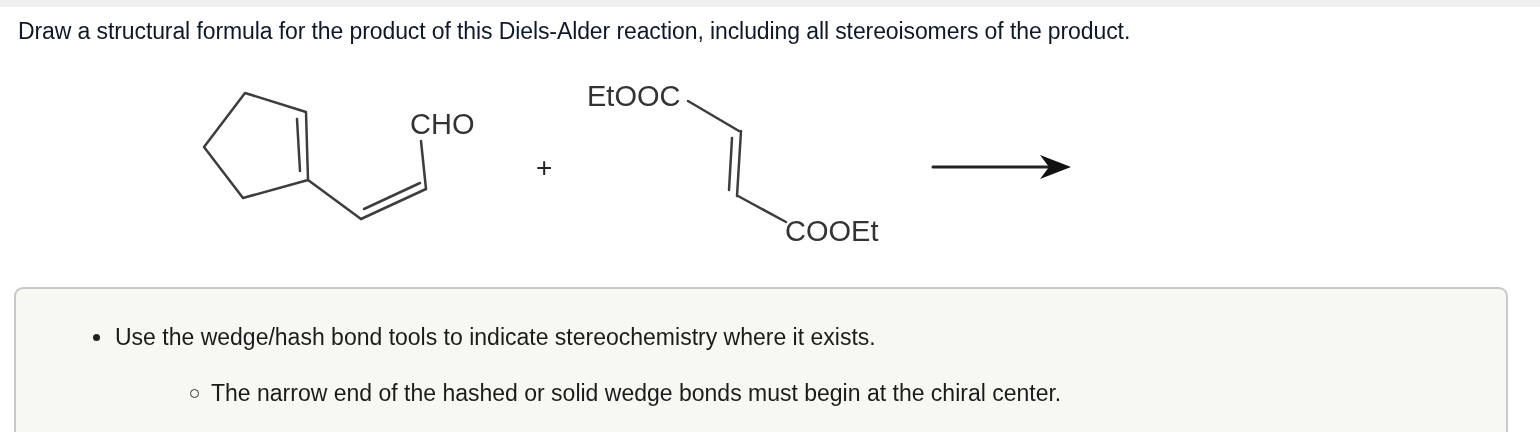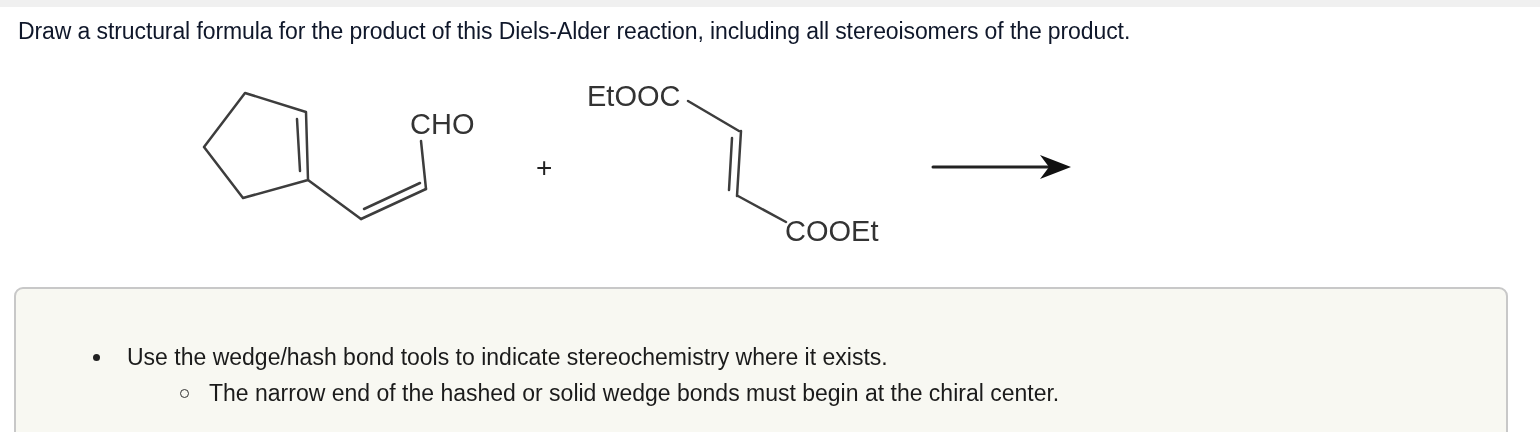--- a/index.html
+++ b/index.html
@@ -40,22 +40,22 @@
     width: 1494px; height: 170px;
     background: #f8f8f2;
     border: 2px solid #c8c8c8;
     border-radius: 9px;
     box-sizing: border-box;
   }
   .panel .row {
     position: absolute; display: flex; align-items: center;
     color: #1b1b1b; font-size: 23px; line-height: 30px; white-space: nowrap;
   }
-  .row-1 { left: 77px; top: 33px; gap: 27px; margin-top: 20px; }
-  .row-2 { left: 164px; top: 89px; gap: 20px; }
+  .row-1 { left: 77px; top: 33px; gap: 15px; }
+  .row-2 { left: 174px; top: 89px; gap: 12px; }
   .dot {
     width: 7px; height: 7px; border-radius: 50%;
     background: #222222; flex: 0 0 auto;
   }
   .ring {
     width: 9px; height: 9px; border-radius: 50%;
     border: 1.5px solid #333333; background: transparent;
     box-sizing: border-box; flex: 0 0 auto;
   }
 </style>

